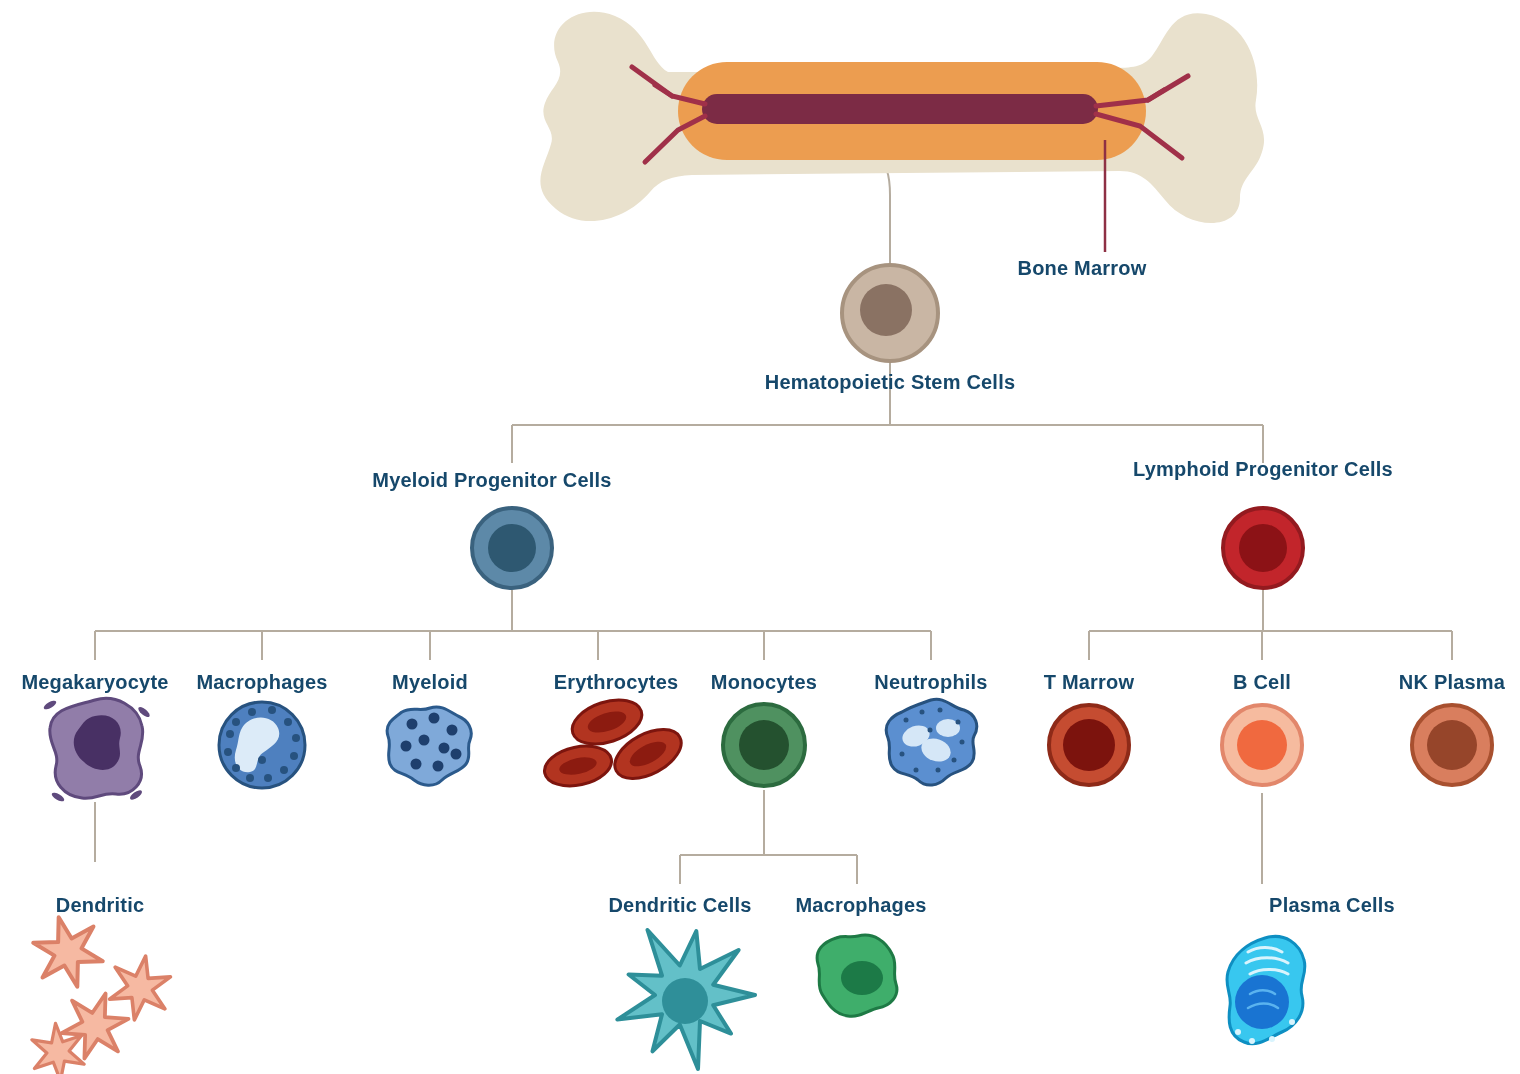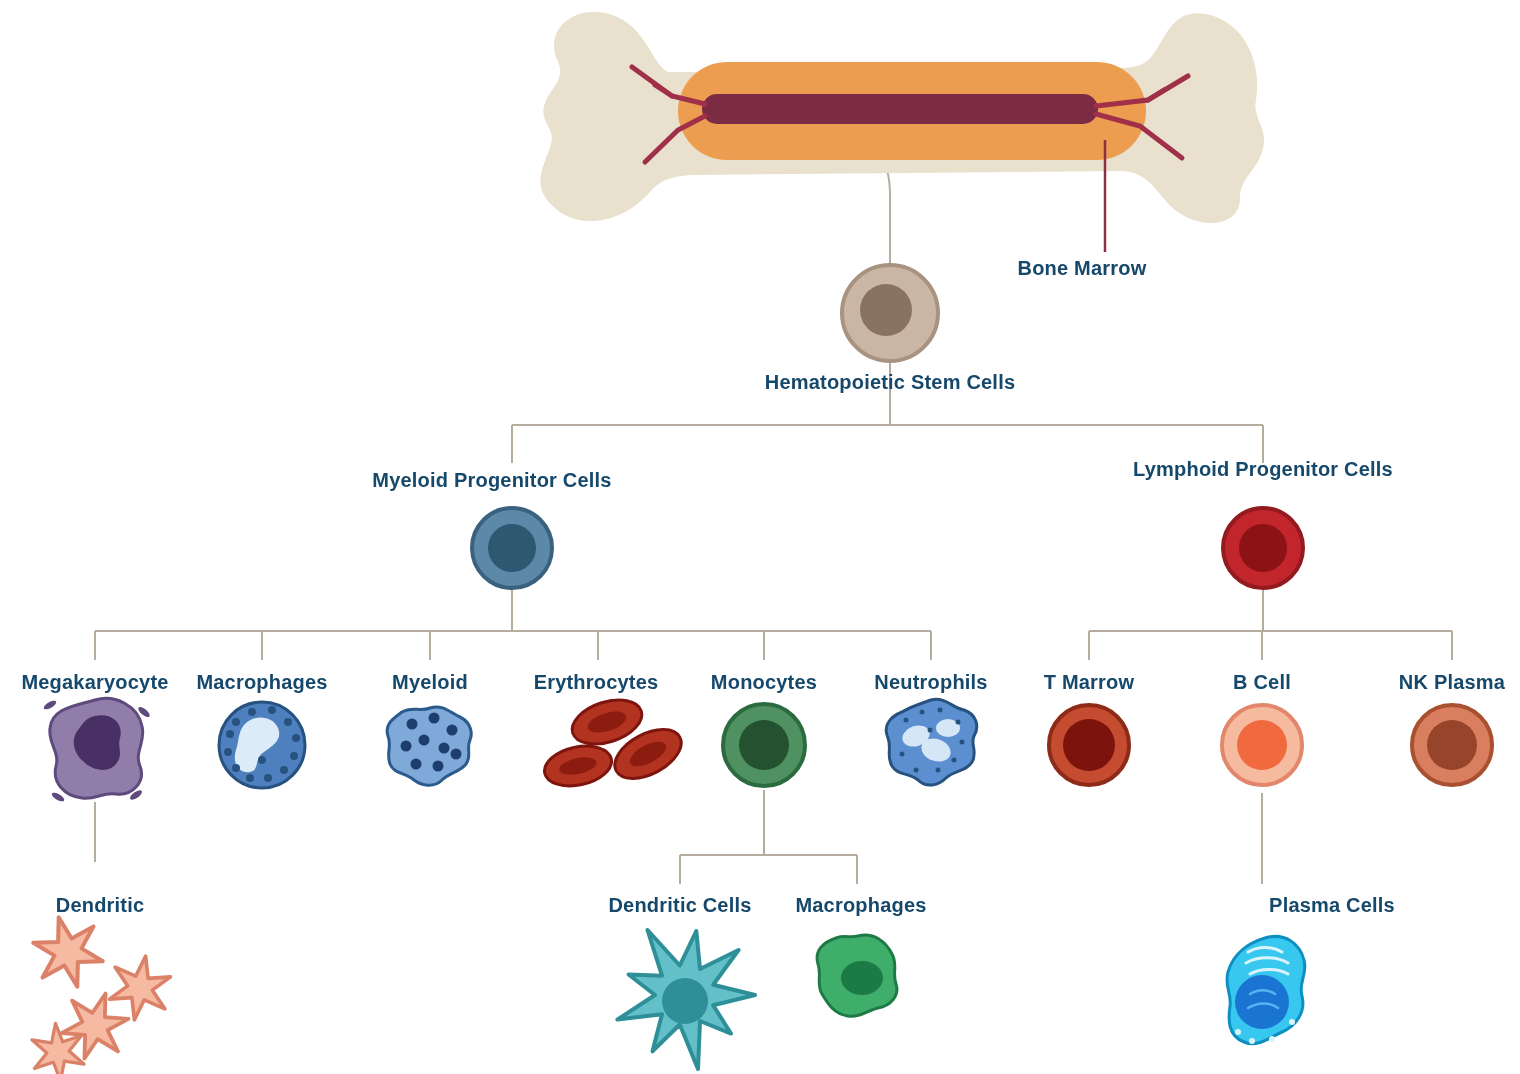--- a/index.html
+++ b/index.html
@@ -251,21 +251,21 @@
 </svg>
 
   <div class="label" style="left:1082px;top:257px">Bone Marrow</div>
   <div class="label" style="left:890px;top:371px">Hematopoietic Stem Cells</div>
   <div class="label" style="left:492px;top:469px">Myeloid Progenitor Cells</div>
   <div class="label" style="left:1263px;top:458px">Lymphoid Progenitor Cells</div>
 
   <div class="label" style="left:95px;top:671px">Megakaryocyte</div>
   <div class="label" style="left:262px;top:671px">Macrophages</div>
   <div class="label" style="left:430px;top:671px">Myeloid</div>
-  <div class="label" style="left:596px;top:671px">Erythrocytes</div>
+  <div class="label" style="left:616px;top:671px">Erythrocytes</div>
   <div class="label" style="left:764px;top:671px">Monocytes</div>
   <div class="label" style="left:931px;top:671px">Neutrophils</div>
   <div class="label" style="left:1089px;top:671px">T Marrow</div>
   <div class="label" style="left:1262px;top:671px">B Cell</div>
   <div class="label" style="left:1452px;top:671px">NK Plasma</div>
 
   <div class="label" style="left:100px;top:894px">Dendritic</div>
   <div class="label" style="left:680px;top:894px">Dendritic Cells</div>
   <div class="label" style="left:861px;top:894px">Macrophages</div>
   <div class="label" style="left:1332px;top:894px">Plasma Cells</div>

